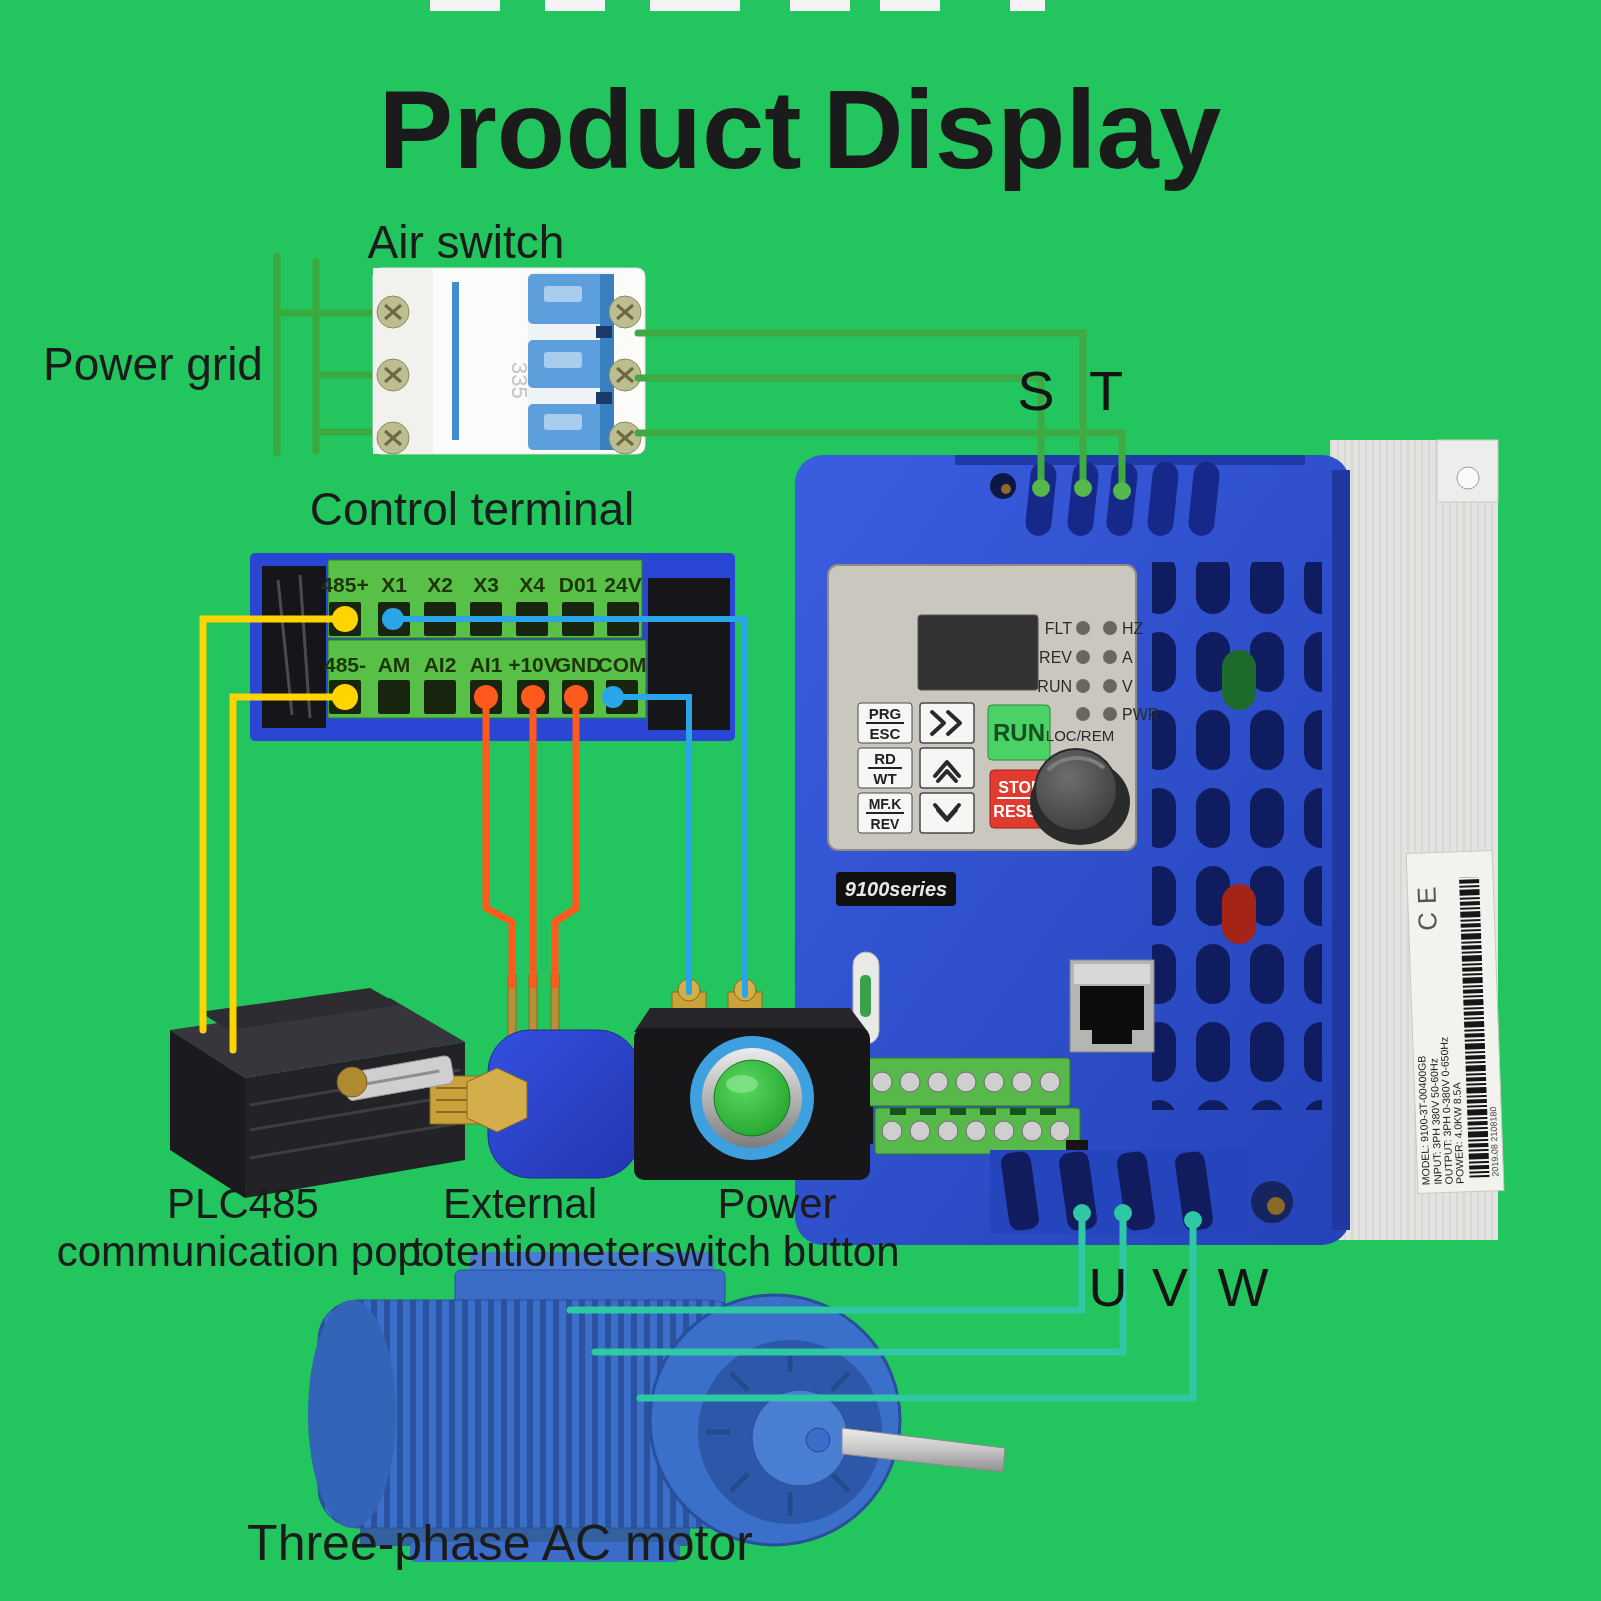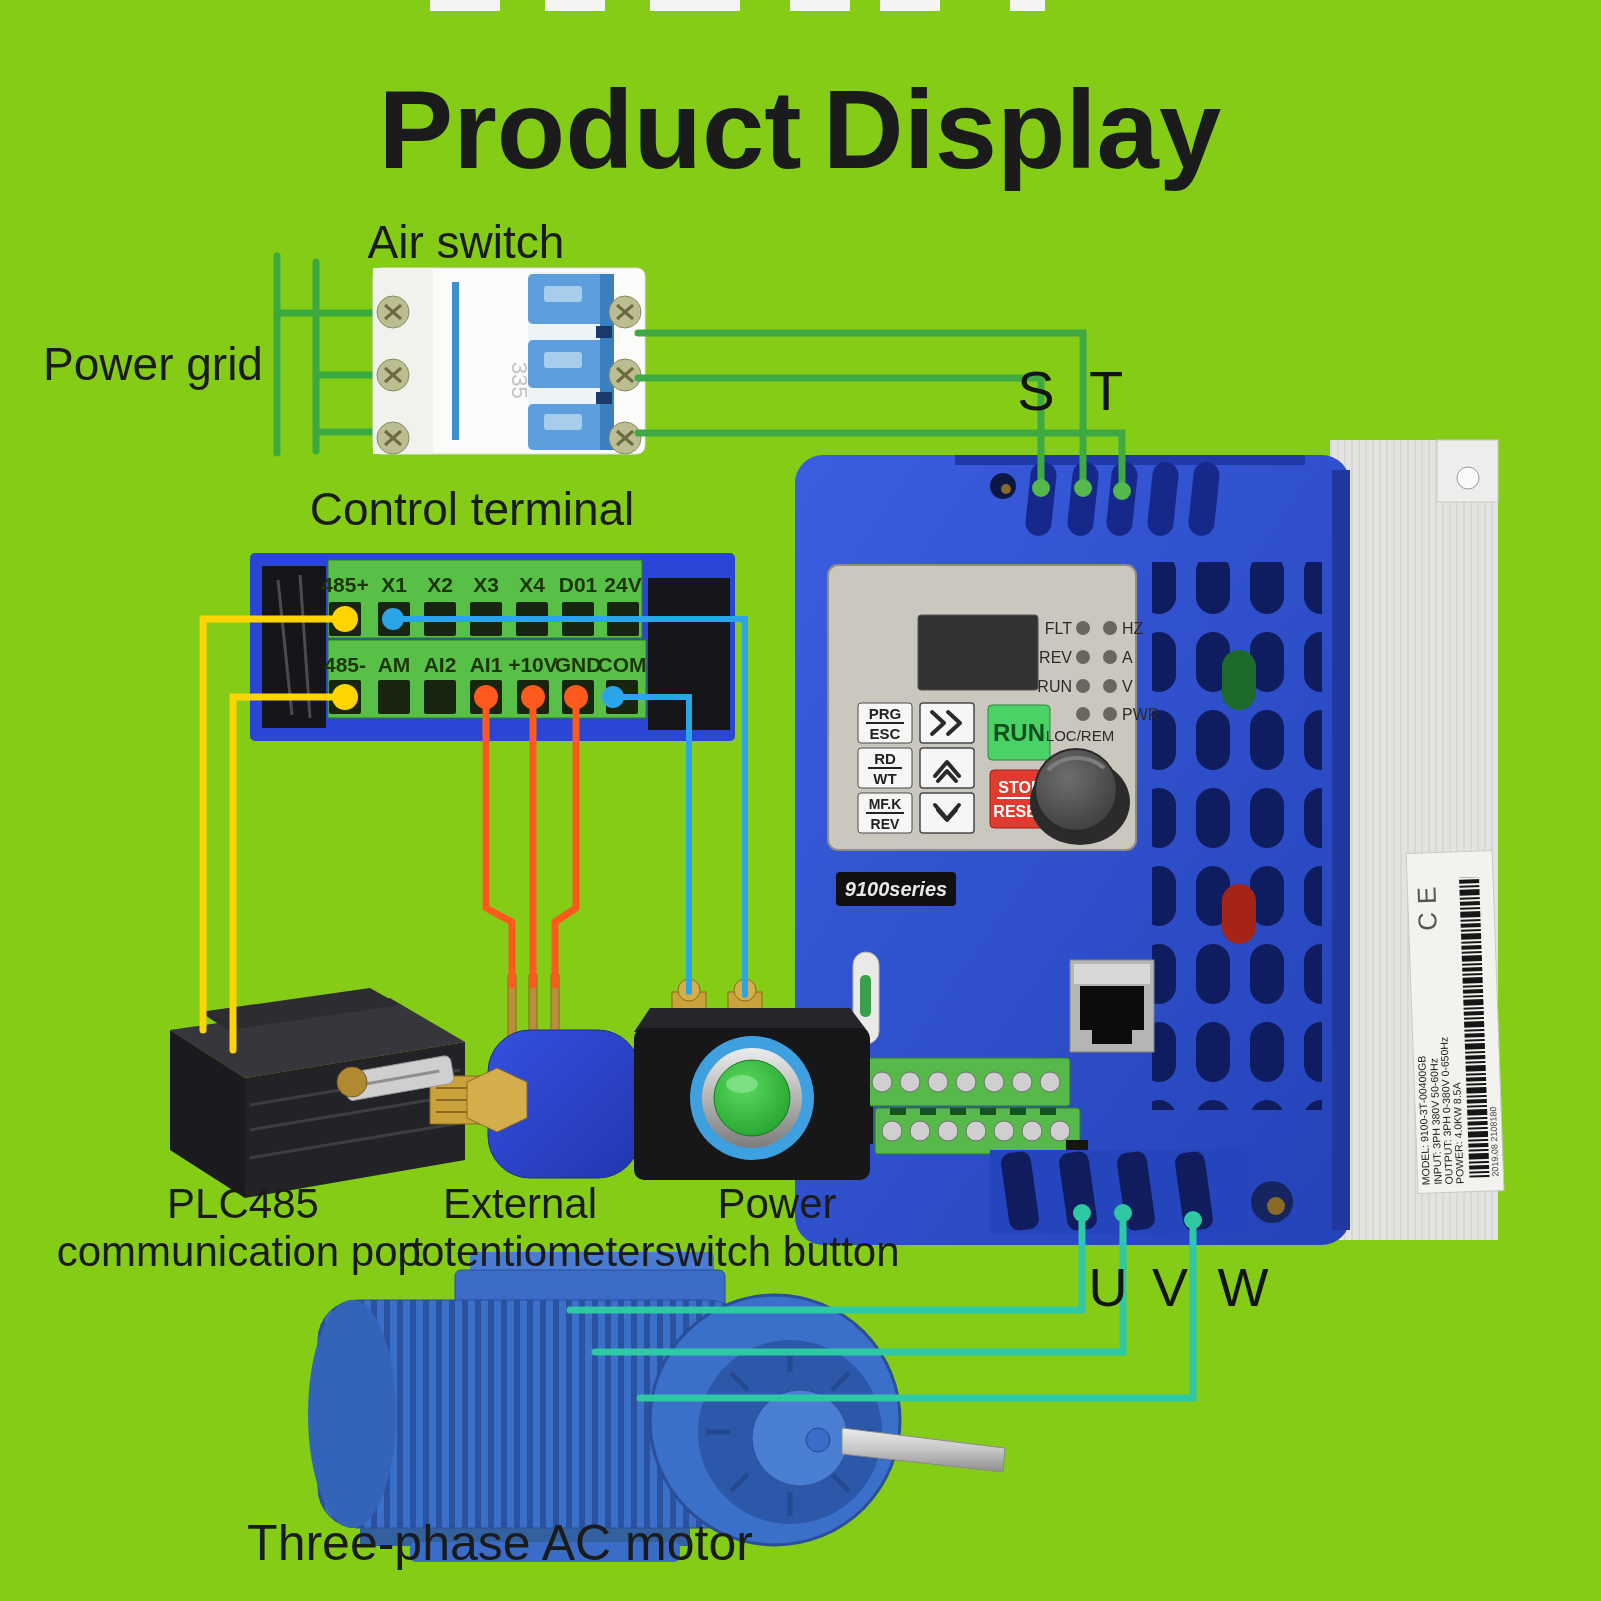--- a/index.html
+++ b/index.html
@@ -1,16 +1,16 @@
 <!DOCTYPE html>
 <html><head>
 <meta charset="utf-8">
 <style>
   html,body{margin:0;padding:0;background:#ffffff;}
-  #canvas{position:relative;width:1601px;height:1601px;background:#84cc16;overflow:hidden;}
+  #canvas{position:relative;width:1601px;height:1601px;background:#22c55e;overflow:hidden;}
   svg text{font-family:"Liberation Sans","DejaVu Sans",sans-serif;}
   .big-label{fill:#1b1b1b;}
   .phase{fill:#141414;font-weight:500;}
   .termlbl{fill:#1e3509;font-weight:bold;}
   .keytxt{fill:#222;font-weight:bold;}
 </style>
 </head>
 <body>
 <div id="canvas">
 

